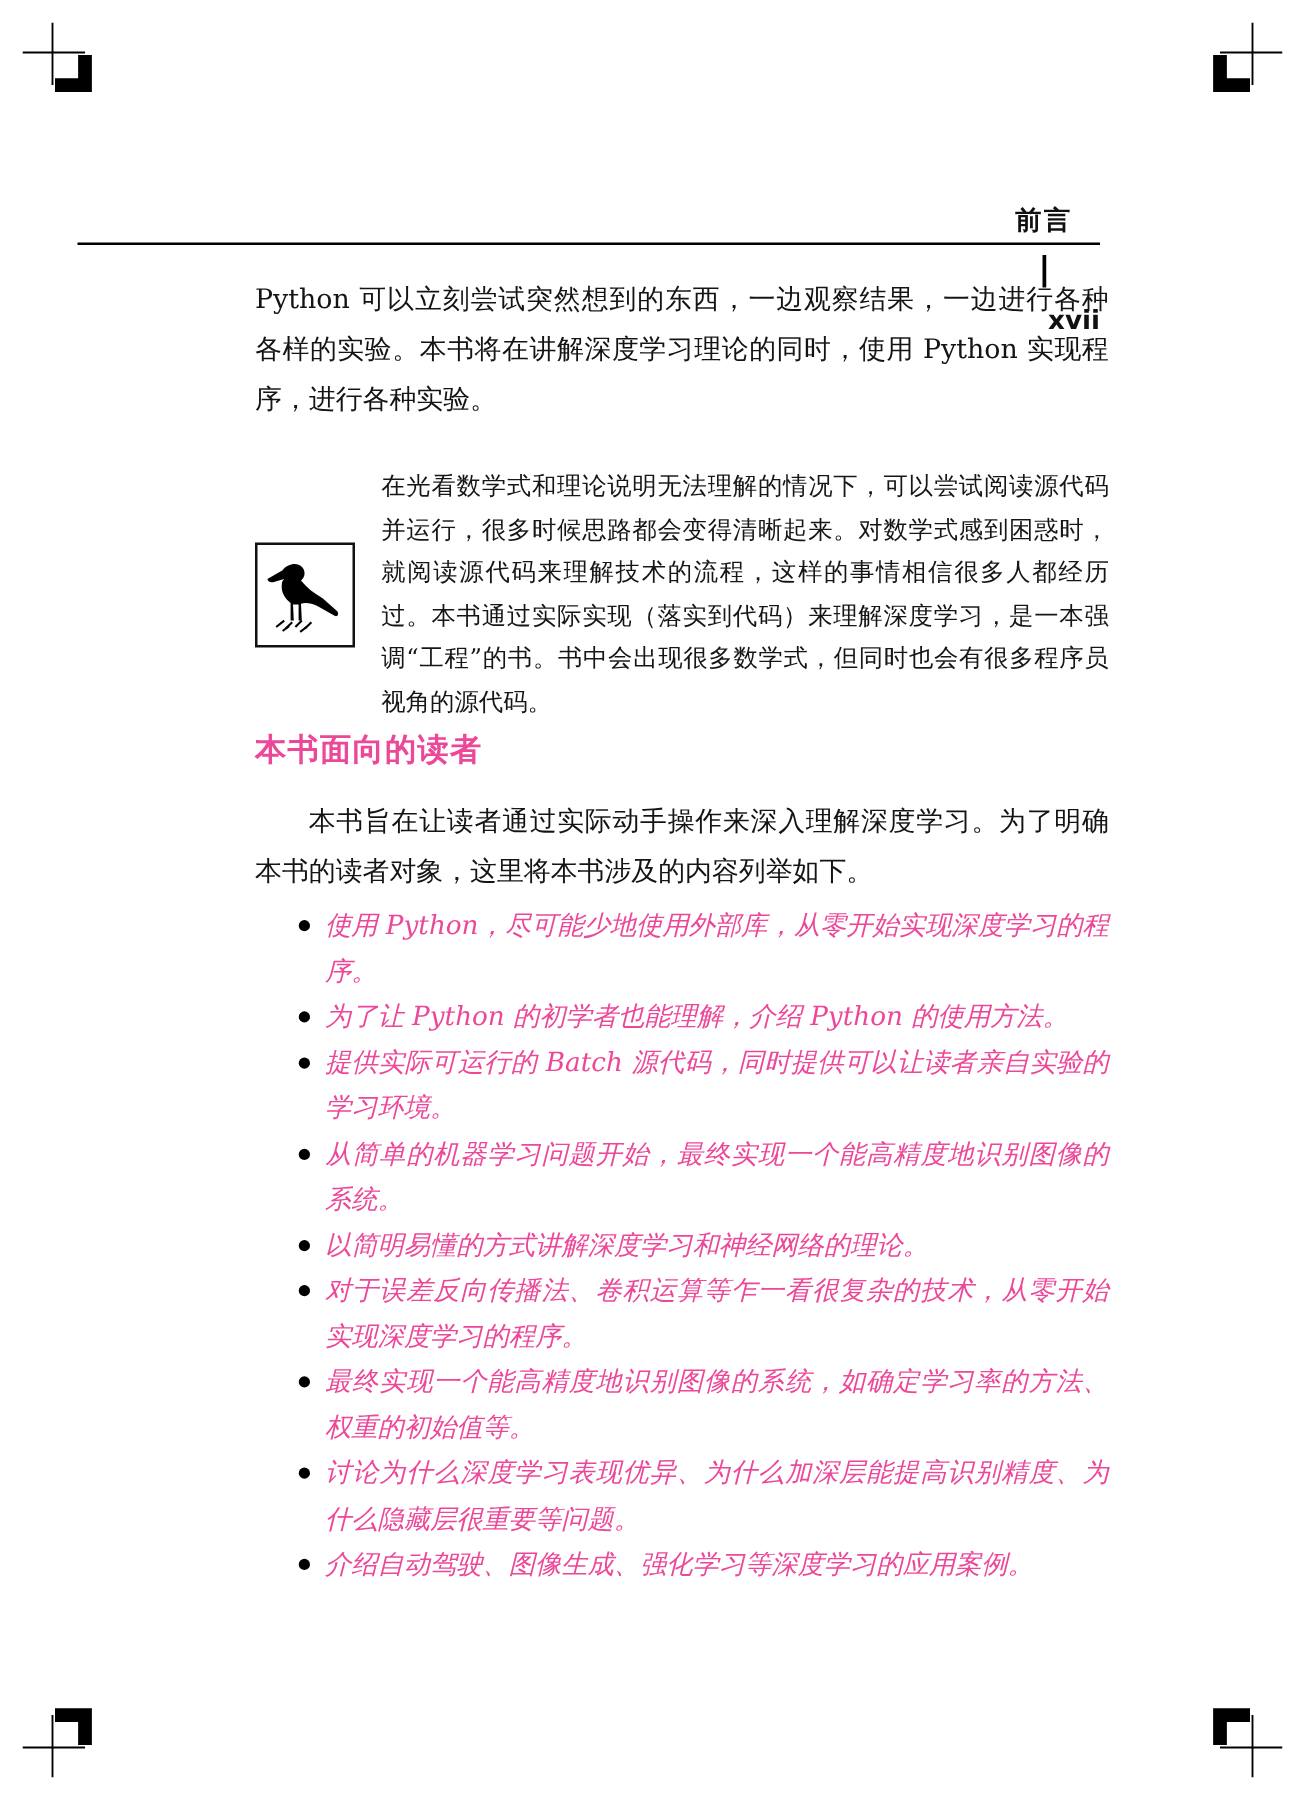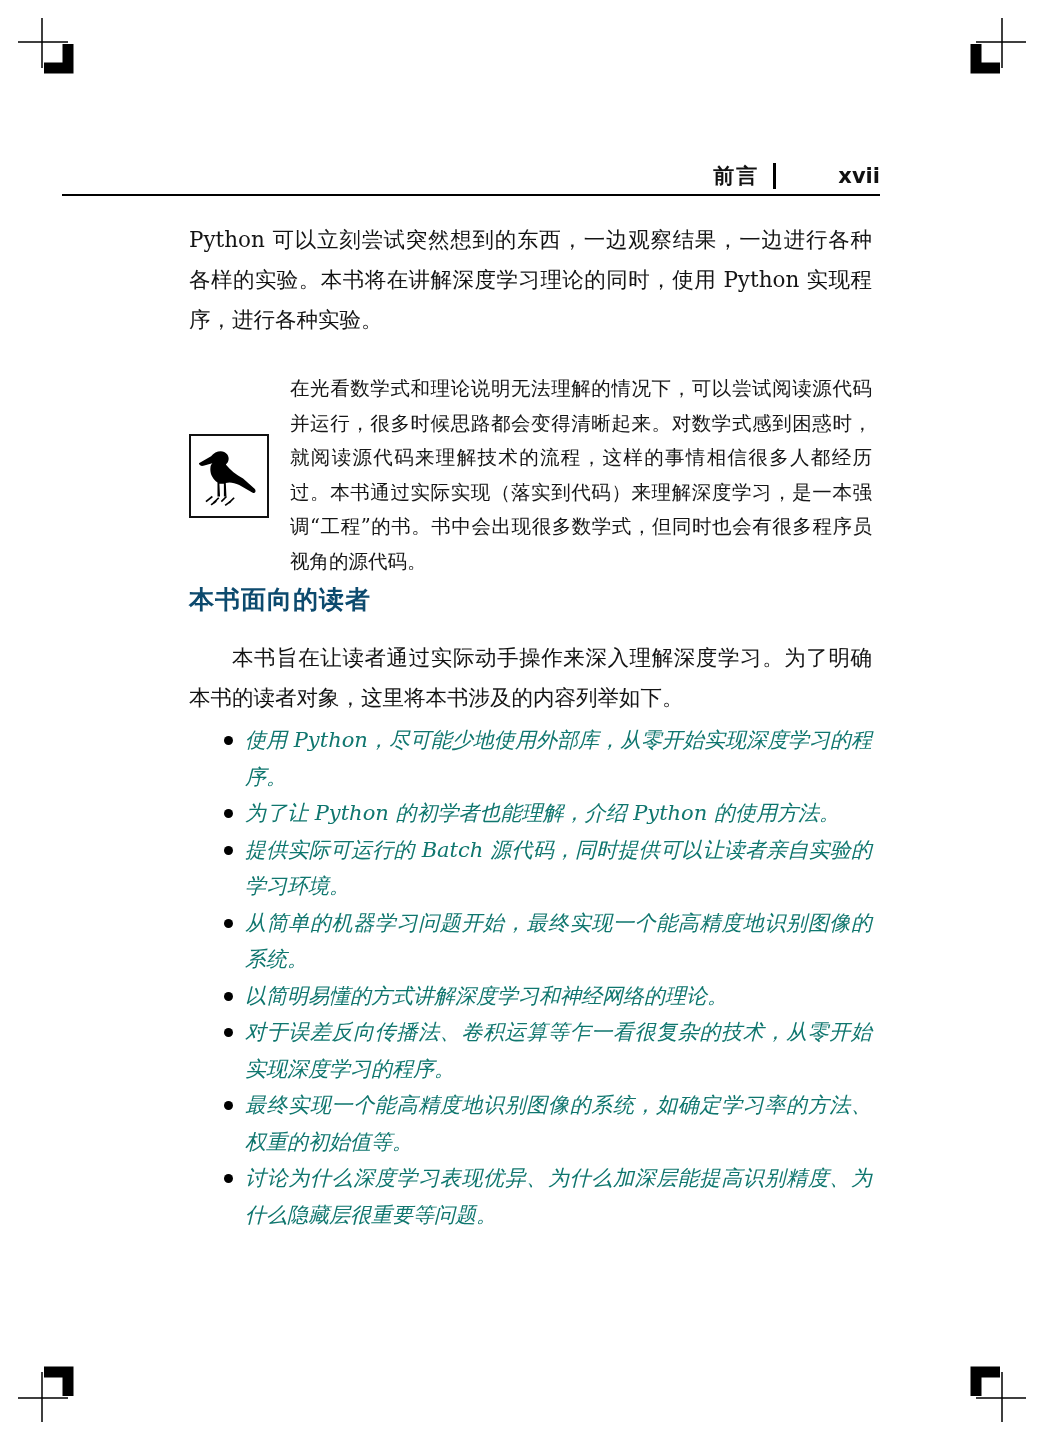--- a/index.html
+++ b/index.html
@@ -26,36 +26,37 @@
 
   
   .running-head {
     position: absolute;
     top: 162px;
     right: 164px;
     display: flex;
     align-items: center;
     gap: 14px;
     font-family: "DejaVu Sans", "Liberation Sans", sans-serif;
+    flex-direction: column;
   }
   .running-head .section-label { font-size: 21px; font-weight: 700; letter-spacing: 2px; }
   .running-head .divider { width: 3px; height: 26px; background: #000; }
   .running-head .page-number { font-size: 21px; font-weight: 700; margin-left: 48px; }
 
   .head-rule {
     position: absolute;
     top: 194px;
     left: 62px;
     width: 818px;
     height: 2px;
     background: #000;
   }
 
   
-  .col { position: absolute; left: 189px; width: 683px; }
+  .col { position: absolute; left: 204px; width: 683px; }
 
   .para {
     font-size: 21.5px;
     line-height: 40px;
     text-align: justify;
     color: #141414;
   }
   .intro-para { top: 220px; }
 
   
@@ -79,35 +80,35 @@
     color: #161616;
   }
 
   
   .section-heading {
     top: 583px;
     font-family: "DejaVu Sans", "Liberation Sans", sans-serif;
     font-size: 25px;
     font-weight: 700;
     letter-spacing: 1px;
-    color: #0c4a6e;
+    color: #ec4899;
   }
 
   .section-intro { top: 638px; text-indent: 2em; }
 
   
   .bullet-list { top: 722px; list-style: none; }
   .bullet-list li {
     position: relative;
     padding-left: 56px;
     font-size: 21px;
     line-height: 36.5px;
     font-style: italic;
     text-align: justify;
-    color: #0f766e;
+    color: #ec4899;
   }
   .bullet-list li::before {
     content: "";
     position: absolute;
     left: 35px;
     top: 14px;
     width: 9px;
     height: 9px;
     border-radius: 50%;
     background: #000;
@@ -178,15 +179,16 @@
 
   <ul class="col bullet-list">
     <li>使用 Python，尽可能少地使用外部库，从零开始实现深度学习的程序。</li>
     <li>为了让 Python 的初学者也能理解，介绍 Python 的使用方法。</li>
     <li>提供实际可运行的 Batch 源代码，同时提供可以让读者亲自实验的学习环境。</li>
     <li>从简单的机器学习问题开始，最终实现一个能高精度地识别图像的系统。</li>
     <li>以简明易懂的方式讲解深度学习和神经网络的理论。</li>
     <li>对于误差反向传播法、卷积运算等乍一看很复杂的技术，从零开始实现深度学习的程序。</li>
     <li>最终实现一个能高精度地识别图像的系统，如确定学习率的方法、权重的初始值等。</li>
     <li>讨论为什么深度学习表现优异、为什么加深层能提高识别精度、为什么隐藏层很重要等问题。</li>
+    <li>介绍自动驾驶、图像生成、强化学习等深度学习的应用案例。</li>
   </ul>
 
 </div>
 
 </body></html>

